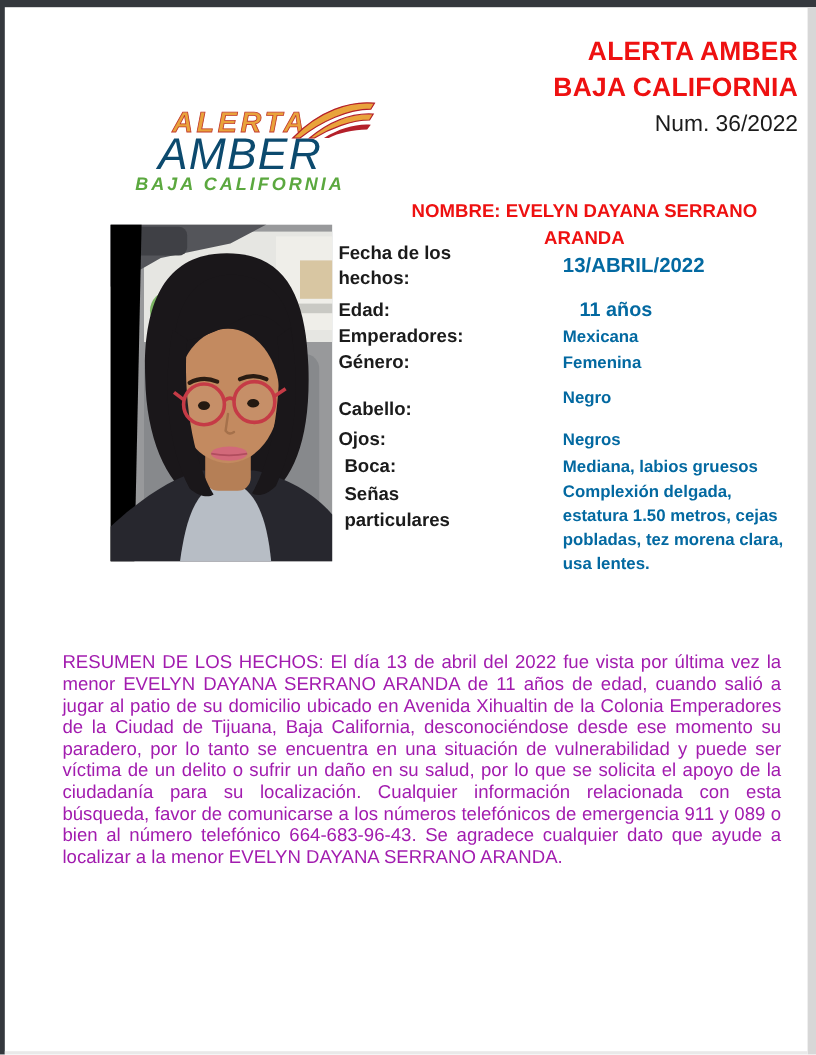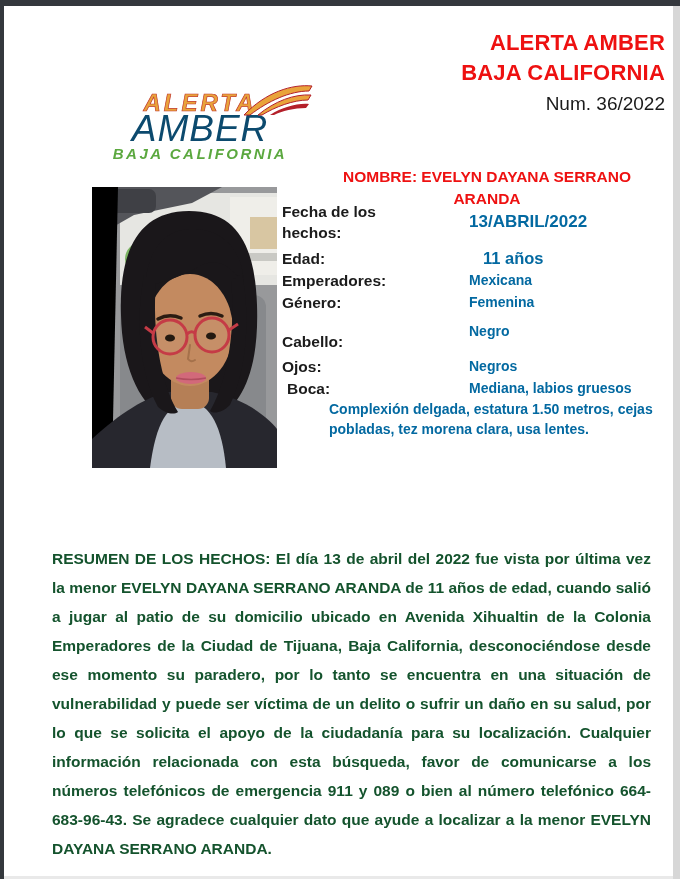--- a/index.html
+++ b/index.html
@@ -63,22 +63,22 @@
   .row-cab .flabel { padding-top: 10px; }
   .row-ojos   { height: 22px; }
   .row-boca   { height: 21px; }
   .row-boca .flabel { padding-left: 5px; }
   .row-senas  { min-height: 62px; }
   .row-senas .flabel { padding-left: 5px; padding-top: 3px; }
 
   
   .summary {
     position: absolute; left: 52px; top: 544px; width: 599px;
-    color: #14532d; font-weight: bold; font-size: 15.5px;
-    line-height: 29px; text-align: justify;
+    color: #a21caf; font-weight: normal; font-size: 15.5px;
+    line-height: 18px; text-align: justify;
   }
 </style>
 </head>
 <body>
 
 <div class="viewport">
 
   <div class="edge-top"></div>
   <div class="edge-left"></div>
   <div class="edge-right"></div>
@@ -187,19 +187,20 @@
     </div>
     <div class="frow row-ojos">
       <div class="flabel">Ojos:</div>
       <div class="fvalue">Negros</div>
     </div>
     <div class="frow row-boca">
       <div class="flabel">Boca:</div>
       <div class="fvalue">Mediana, labios gruesos</div>
     </div>
     <div class="frow row-senas">
+      <div class="flabel">Señas particulares</div>
       <div class="fvalue">Complexión delgada, estatura 1.50 metros, cejas pobladas, tez morena clara, usa lentes.</div>
     </div>
   </div>
 
   <p class="summary">RESUMEN DE LOS HECHOS: El día 13 de abril del 2022 fue vista por última vez la menor EVELYN DAYANA SERRANO ARANDA de 11 años de edad, cuando salió a jugar al patio de su domicilio ubicado en Avenida Xihualtin de la Colonia Emperadores de la Ciudad de Tijuana, Baja California, desconociéndose desde ese momento su paradero, por lo tanto se encuentra en una situación de vulnerabilidad y puede ser víctima de un delito o sufrir un daño en su salud, por lo que se solicita el apoyo de la ciudadanía para su localización. Cualquier información relacionada con esta búsqueda, favor de comunicarse a los números telefónicos de emergencia 911 y 089 o bien al número telefónico 664-683-96-43. Se agradece cualquier dato que ayude a localizar a la menor EVELYN DAYANA SERRANO ARANDA.</p>
 
 </div>
 
 </body></html>

